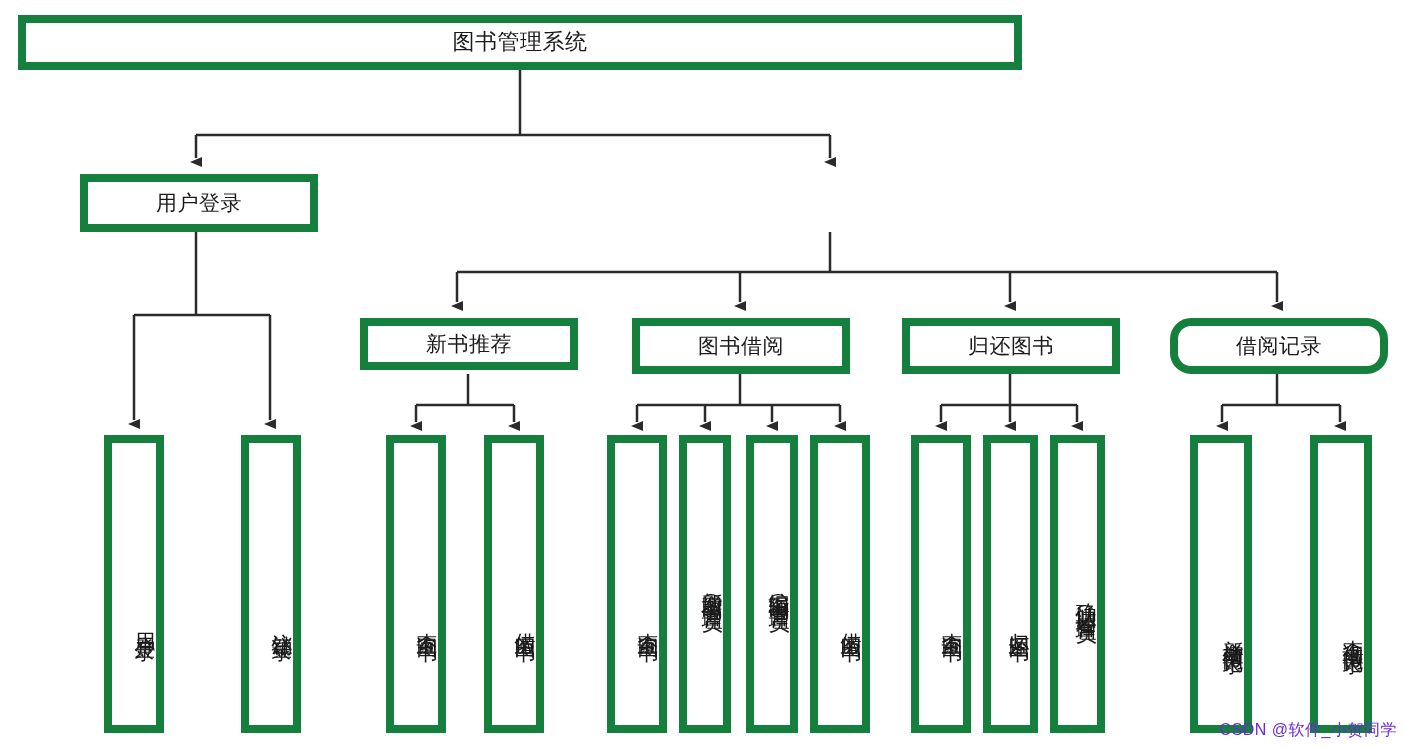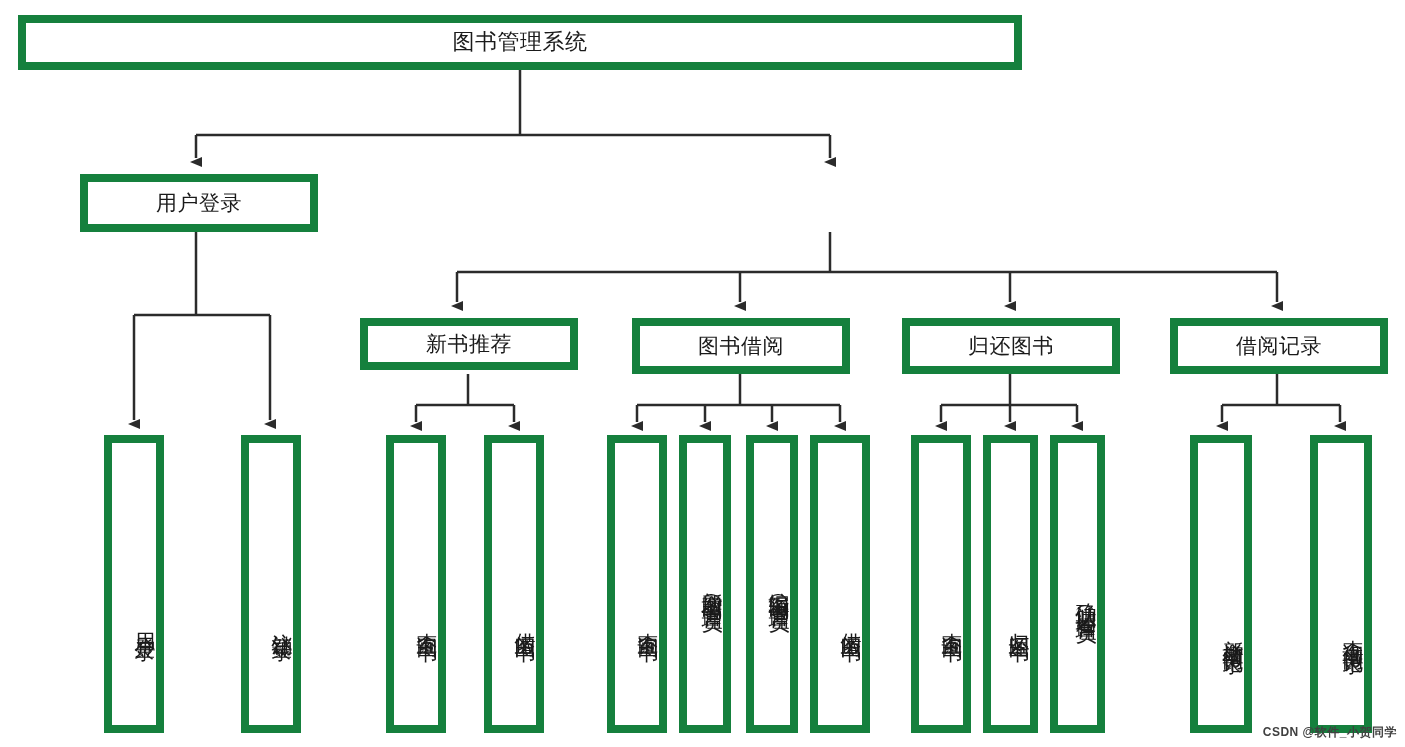--- a/index.html
+++ b/index.html
@@ -60,25 +60,24 @@
   .node.vert.tall2 {
     padding-top: 96px;
   }
   .node.vert.tall3 {
     padding-top: 30px;
   }
   .watermark {
     position: absolute;
     right: 8px;
     bottom: 6px;
-    font-size: 12px;
-    color: #404040;
+    font-size: 16px;
+    color: #6d28d9;
     letter-spacing: 0.5px;
     white-space: nowrap;
-    font-weight: bold;
   }
 </style>
 </head>
 <body>
 
 <div id="canvas">
 
   <svg class="wires" viewBox="0 0 1405 747" xmlns="http://www.w3.org/2000/svg">
     <defs>
       <marker id="arrow" markerWidth="10" markerHeight="12" refX="1" refY="6" orient="auto" markerUnits="userSpaceOnUse">
@@ -143,21 +142,21 @@
   </div>
 
   <div class="node horiz" style="left:632px; top:318px; width:218px; height:56px;">
     <span>图书借阅</span>
   </div>
 
   <div class="node horiz" style="left:902px; top:318px; width:218px; height:56px;">
     <span>归还图书</span>
   </div>
 
-  <div class="node horiz" style="left:1170px; top:318px; width:218px; height:56px;">
+  <div class="node horiz" style="left:1170px; top:318px; width:218px; height:56px;border-radius:21px;">
     <span>借阅记录</span>
   </div>
 
   <div class="node vert tall" style="left:104px; top:435px; width:60px; height:298px;">
     <span>用户登录</span>
   </div>
 
   <div class="node vert tall" style="left:241px; top:435px; width:60px; height:298px;">
     <span>注销登录</span>
   </div>

